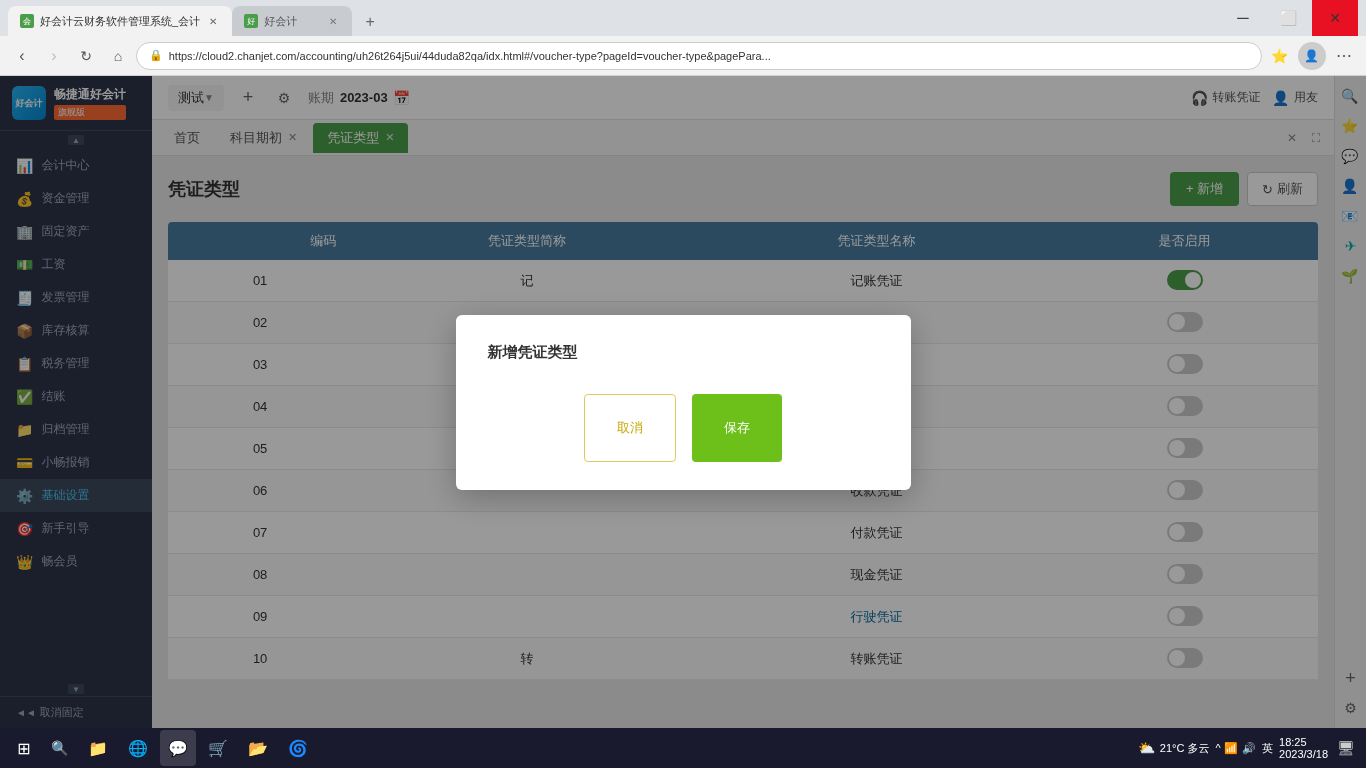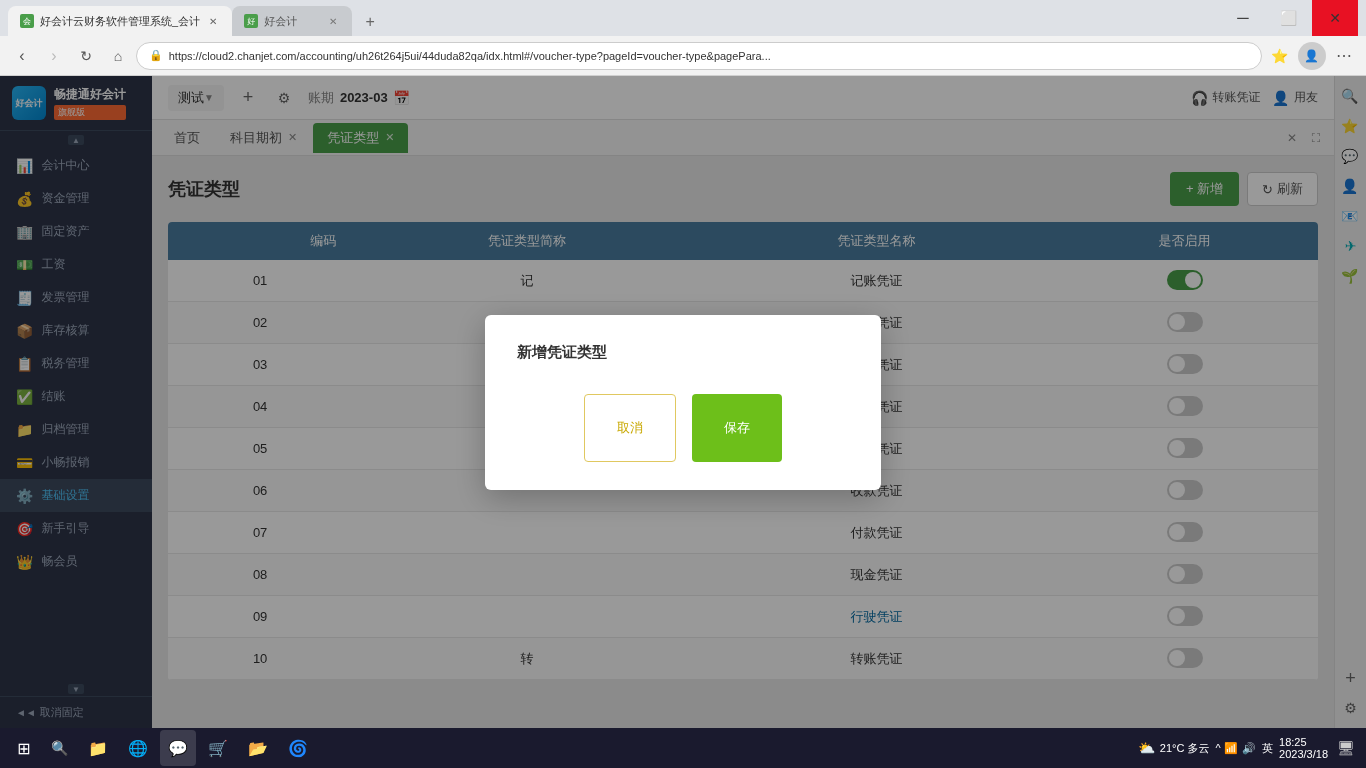--- a/index.html
+++ b/index.html
@@ -287,21 +287,21 @@
     <div style="width:24px;height:24px;display:flex;align-items:center;justify-content:center;cursor:pointer;color:#0072c6;font-size:14px;border-radius:4px;">📧</div>
     <div style="width:24px;height:24px;display:flex;align-items:center;justify-content:center;cursor:pointer;color:#00adb5;font-size:14px;border-radius:4px;">✈</div>
     <div style="width:24px;height:24px;display:flex;align-items:center;justify-content:center;cursor:pointer;color:#4a9e4a;font-size:14px;border-radius:4px;">🌱</div>
     <div style="flex:1;"></div>
     <div style="width:24px;height:24px;display:flex;align-items:center;justify-content:center;cursor:pointer;color:#666;font-size:18px;border-radius:4px;">+</div>
     <div style="width:24px;height:24px;display:flex;align-items:center;justify-content:center;cursor:pointer;color:#666;font-size:14px;border-radius:4px;">⚙</div>
   </div>
 </div>
 
 <div style="position:fixed;top:76px;left:0;right:0;bottom:40px;background:rgba(0,0,0,0.4);display:flex;align-items:center;justify-content:center;z-index:1000;">
-  <div style="background:#fff;border-radius:6px;padding:28px 32px;width:396px;box-shadow:0 8px 32px rgba(0,0,0,0.25);">
+  <div style="background:#fff;border-radius:6px;padding:28px 32px;width:455px;box-shadow:0 8px 32px rgba(0,0,0,0.25);">
     <div style="font-size:15px;font-weight:bold;color:#333;margin-bottom:28px;">新增凭证类型</div>
 
     <div style="display:flex;justify-content:center;gap:16px;margin-top:32px;">
       <button style="padding:8px 32px;border:1px solid #e0c860;background:#fff;color:#c8a800;border-radius:4px;cursor:pointer;font-size:13px;">取消</button>
       <button style="padding:25px 32px;border:none;background:#6dbf1a;color:#fff;border-radius:4px;cursor:pointer;font-size:13px;">保存</button>
     </div>
   </div>
 </div>
 
 <div style="height:40px;background:#1a1a2e;display:flex;align-items:center;padding:0 8px;gap:4px;position:fixed;bottom:0;width:100%;z-index:2000;">

